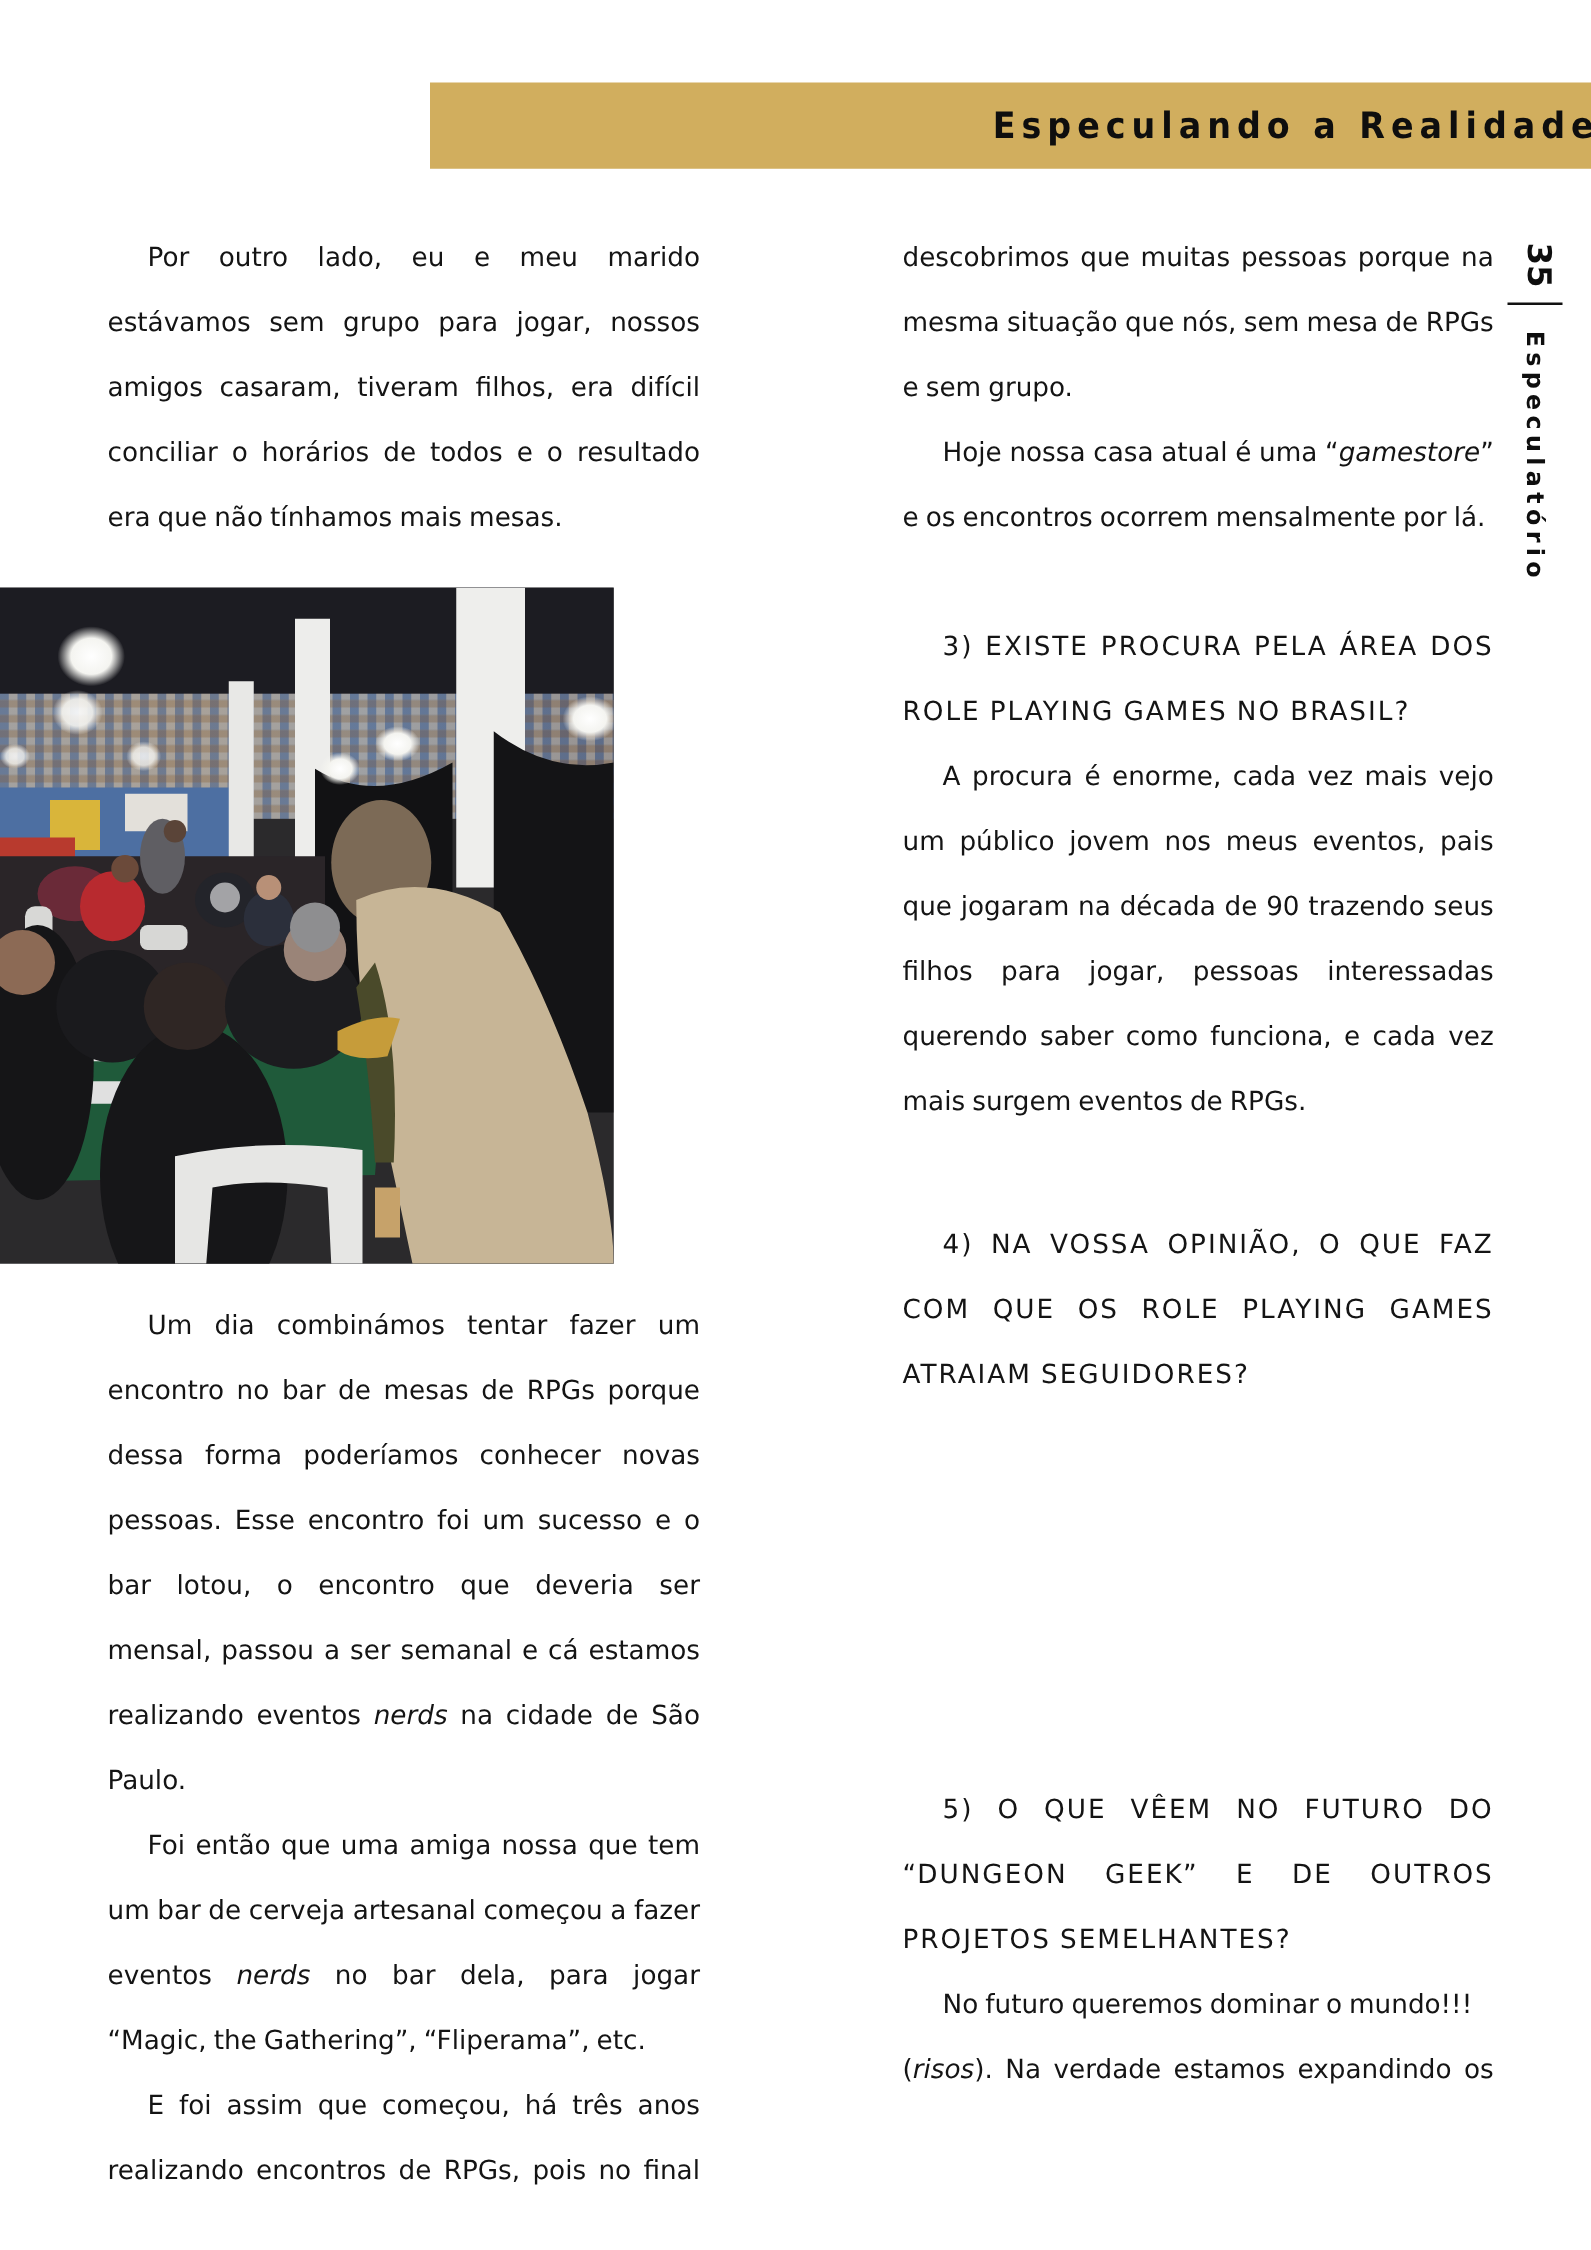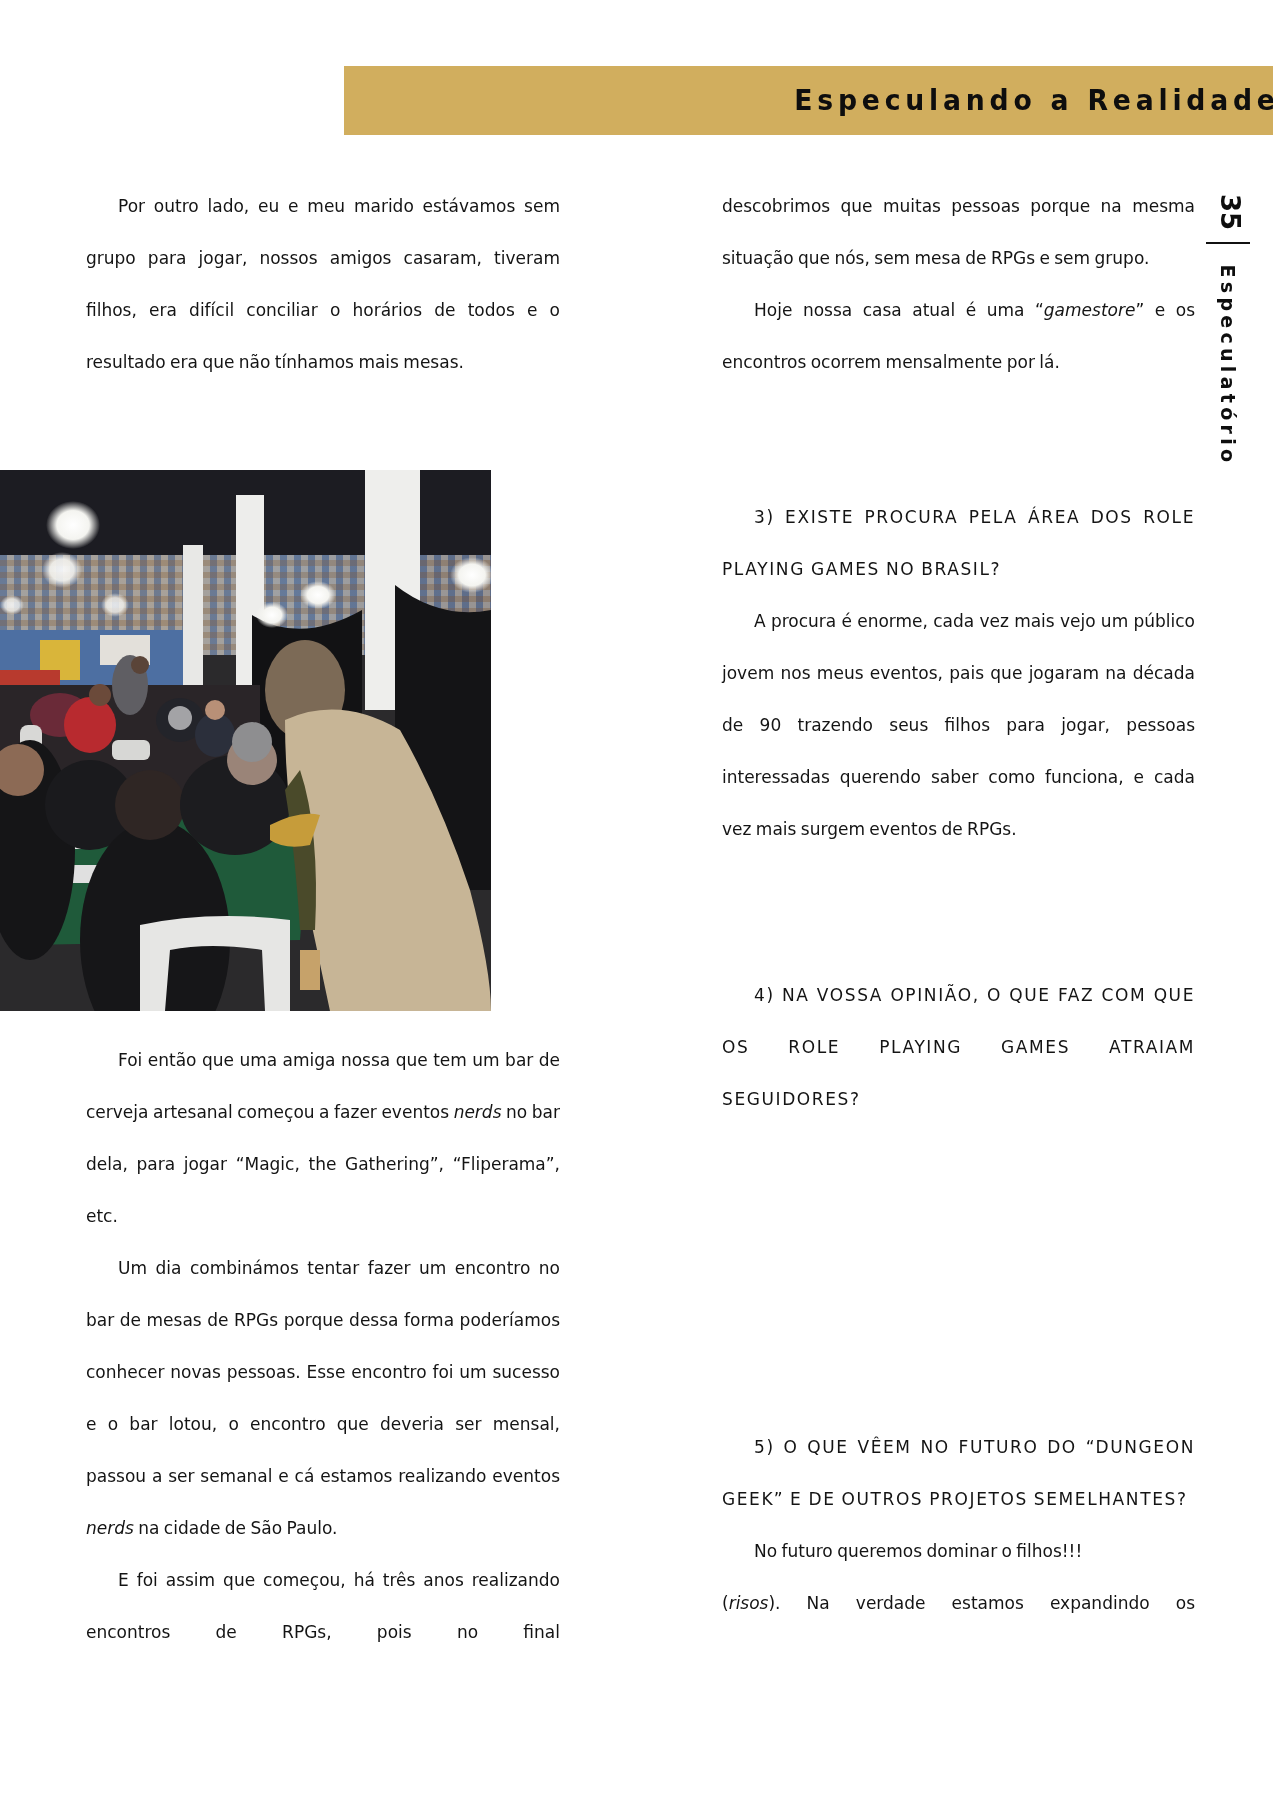--- a/index.html
+++ b/index.html
@@ -89,21 +89,21 @@
       font-weight: bold;
       font-size: 19px;
       letter-spacing: 4.3px;
       color: #0e0e0e;
       white-space: nowrap;
       line-height: 20px;
       text-align: left;
     }
     .col {
       position: absolute;
-      font-size: 17px;
+      font-size: 21px;
       line-height: 52px;
       text-align: justify;
       color: #141414;
     }
     .col p {
       margin: 0;
       text-indent: 32px;
       word-spacing: -1px;
     }
     .col p.noindent {
@@ -264,36 +264,36 @@
 
     <ellipse cx="305" cy="220" rx="40" ry="50" fill="#7c6a56"></ellipse>
     <path d="M285 250 Q340 225 400 260 Q440 330 470 420 Q491 500 491 541 L330 541 Q315 470 300 400 Q285 330 285 250 Z" fill="#c7b596"></path>
     <path d="M300 300 Q320 360 315 460 L300 460 Q295 380 285 320 Z" fill="#4a4a2a"></path>
     <path d="M270 355 Q300 340 320 345 L310 375 Q285 380 270 370 Z" fill="#c69c3a"></path>
     <rect x="300" y="480" width="20" height="40" fill="#c6a26a"></rect>
   </svg>
 </div>
 
 <div class="col left-bottom">
+  <p><span>Um dia combinámos tentar fazer um encontro no bar de mesas de RPGs porque dessa forma poderíamos conhecer novas pessoas. Esse encontro foi um sucesso e o bar lotou, o encontro que deveria ser mensal, passou a ser semanal e cá estamos realizando eventos </span><span class="em">nerds</span><span> na cidade de São Paulo.</span></p>
   <p><span>Foi então que uma amiga nossa que tem um bar de cerveja artesanal começou a fazer eventos </span><span class="em">nerds</span><span> no bar dela, para jogar “Magic, the Gathering”, “Fliperama”, etc.</span></p>
-  <p><span>Um dia combinámos tentar fazer um encontro no bar de mesas de RPGs porque dessa forma poderíamos conhecer novas pessoas. Esse encontro foi um sucesso e o bar lotou, o encontro que deveria ser mensal, passou a ser semanal e cá estamos realizando eventos </span><span class="em">nerds</span><span> na cidade de São Paulo.</span></p>
   <p class="last-line-justify"><span>E foi assim que começou, há três anos realizando encontros de RPGs, pois no final</span></p>
 </div>
 
 <div class="col right-top">
   <p class="noindent">descobrimos que muitas pessoas porque na mesma situação que nós, sem mesa de RPGs e sem grupo.</p>
   <p><span>Hoje nossa casa atual é uma “</span><span class="em">gamestore</span><span>” e os encontros ocorrem mensalmente por lá.</span></p>
 </div>
 
 <div class="col right-q3">
   <p class="q">3) Existe procura pela área dos Role Playing Games no Brasil?</p>
   <p>A procura é enorme, cada vez mais vejo um público jovem nos meus eventos, pais que jogaram na década de 90 trazendo seus filhos para jogar, pessoas interessadas querendo saber como funciona, e cada vez mais surgem eventos de RPGs.</p>
 </div>
 
 <div class="col right-q4">
   <p class="q">4) Na vossa opinião, o que faz com que os Role Playing Games atraiam seguidores?</p>
 </div>
 
 <div class="col right-q5">
   <p class="q">5) O que vêem no futuro do “Dungeon Geek” e de outros projetos semelhantes?</p>
-  <p>No futuro queremos dominar o filhos!!!</p>
+  <p>No futuro queremos dominar o mundo!!!</p>
   <p class="noindent last-line-justify"><span>(</span><span class="em">risos</span><span>). Na verdade estamos expandindo os</span></p>
 </div>
 
 </body></html>

